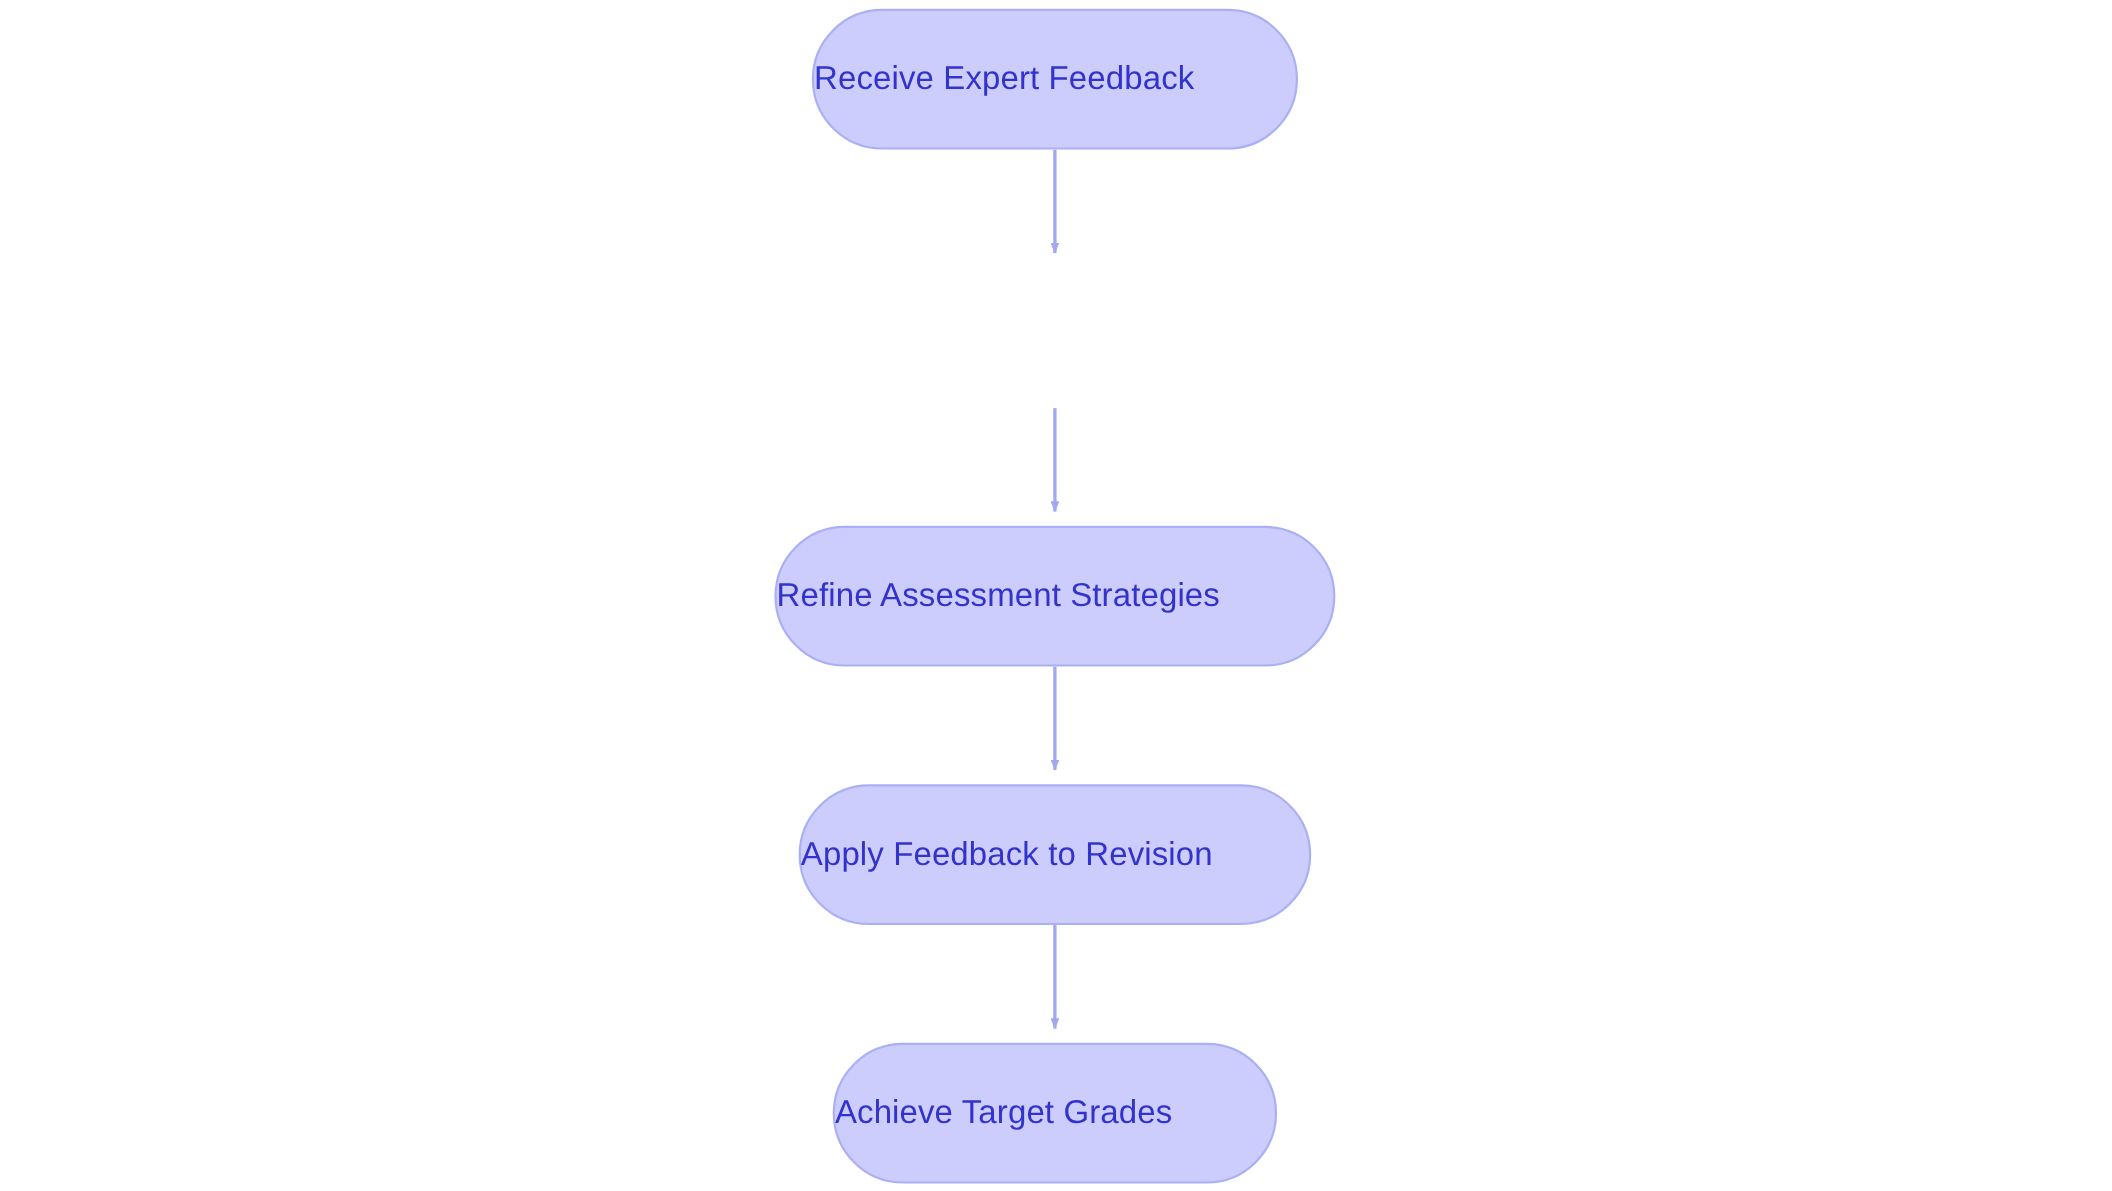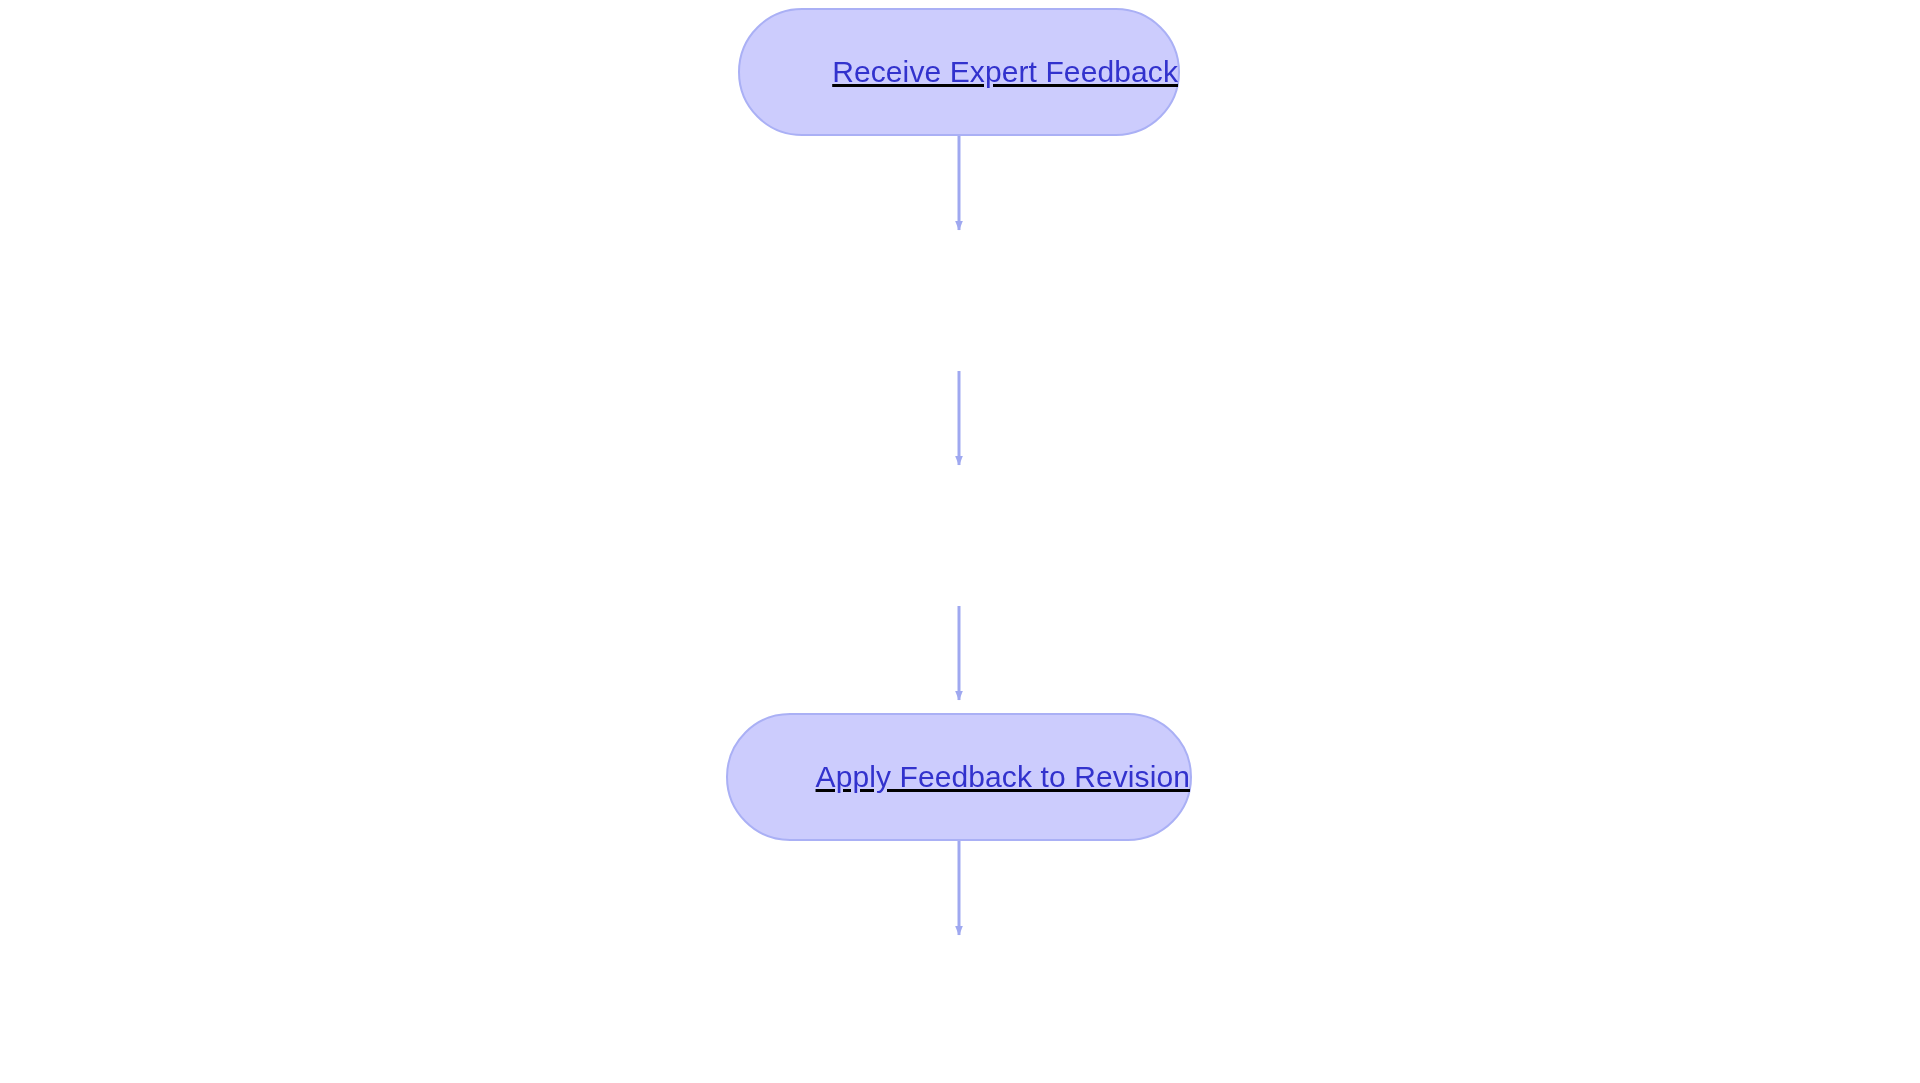--- a/index.html
+++ b/index.html
@@ -39,27 +39,26 @@
     top: 0;
     width: 1920px;
     height: 1083px;
   }
 
   .flow-node {
     position: absolute;
     box-sizing: border-box;
     display: flex;
     align-items: center;
-    justify-content: flex-end;
+    justify-content: flex-start;
     background: #ccccfd;
     border: 2px solid #aab0f5;
     border-radius: 9999px;
     height: 128px;
     transform: translateX(-50%);
-    text-decoration: underline;
   }
 
   .flow-node-label {
     color: #3232cd;
     font-family: "Liberation Sans", sans-serif;
     font-size: 30px;
     font-weight: 400;
     line-height: 1;
     letter-spacing: 0.1px;
     white-space: nowrap;
@@ -99,20 +98,26 @@
     </g>
   </svg>
 
   <div class="node-column">
 
     <div class="flow-node node-0">
       <span class="flow-node-label">Receive Expert Feedback</span>
     </div>
 
 
+    <div class="flow-node node-2">
+      <span class="flow-node-label">Refine Assessment Strategies</span>
+    </div>
 
     <div class="flow-node node-3">
       <span class="flow-node-label">Apply Feedback to Revision</span>
     </div>
 
+    <div class="flow-node node-4">
+      <span class="flow-node-label">Achieve Target Grades</span>
+    </div>
 
   </div>
 </div>
 
 </body></html>

